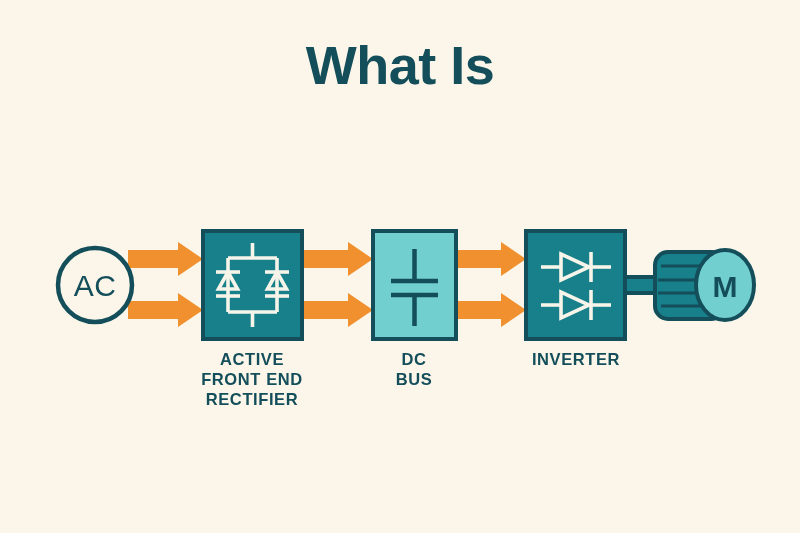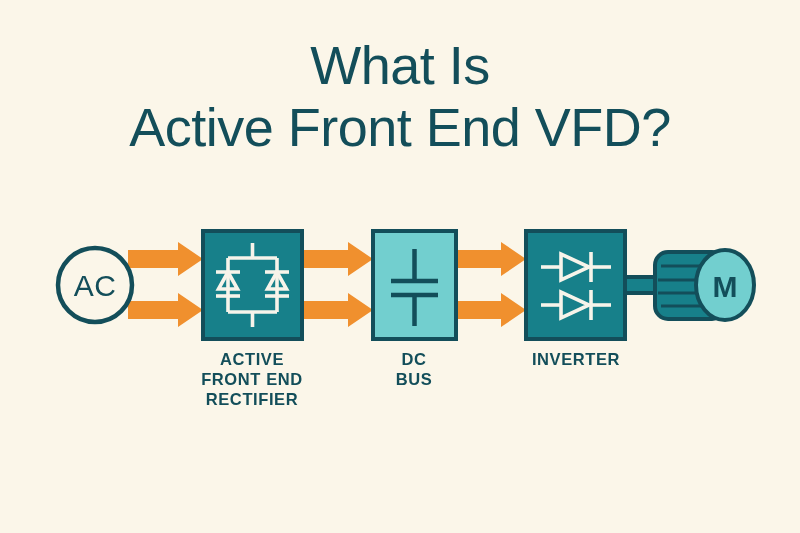--- a/index.html
+++ b/index.html
@@ -19,21 +19,21 @@
     width: 800px;
     height: 533px;
   }
   .title-block {
     position: absolute;
     top: 38px;
     left: 0;
     width: 800px;
     text-align: center;
     color: #134E5A;
-    font-weight: normal;
+    font-weight: bold;
     letter-spacing: -0.5px;
     line-height: 1.02;
   }
   .title-line-1 {
     font-size: 54px;
     display: block;
   }
   .title-line-2 {
     font-size: 54px;
     display: block;
@@ -56,21 +56,20 @@
     fill: #134E5A;
   }
 </style>
 </head>
 <body>
 
 <div id="infographic">
 
   <div class="title-block">
     <span class="title-line-1">What Is</span>
-    <span class="title-line-2">Active Front End VFD?</span>
   </div>
 
   <svg class="diagram-svg" width="800" height="533" viewBox="0 0 800 533">
 
     <g>
 
       <path d="M 128 250 L 178 250 L 178 242 L 203 259 L 178 276 L 178 268 L 128 268 Z" fill="#F0902E"></path>
 
       <path d="M 128 301 L 178 301 L 178 293 L 203 310 L 178 327 L 178 319 L 128 319 Z" fill="#F0902E"></path>
     </g>

